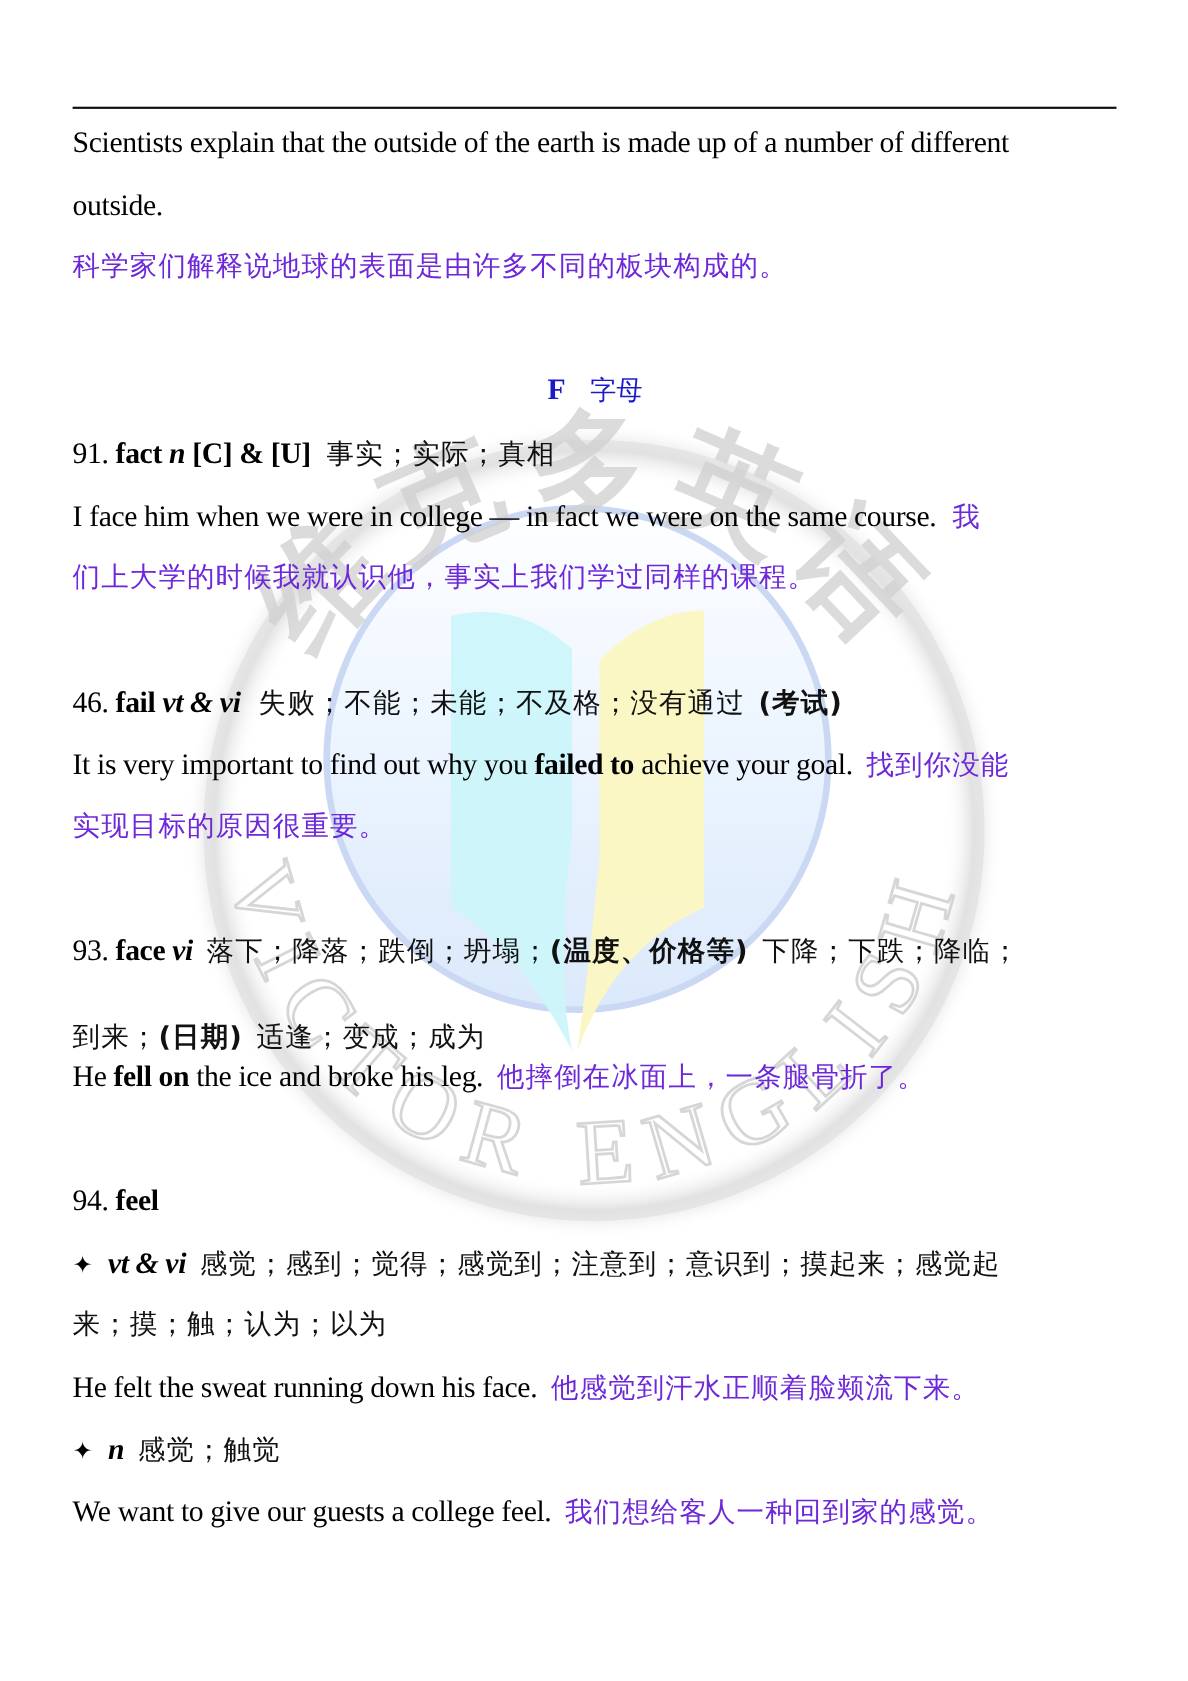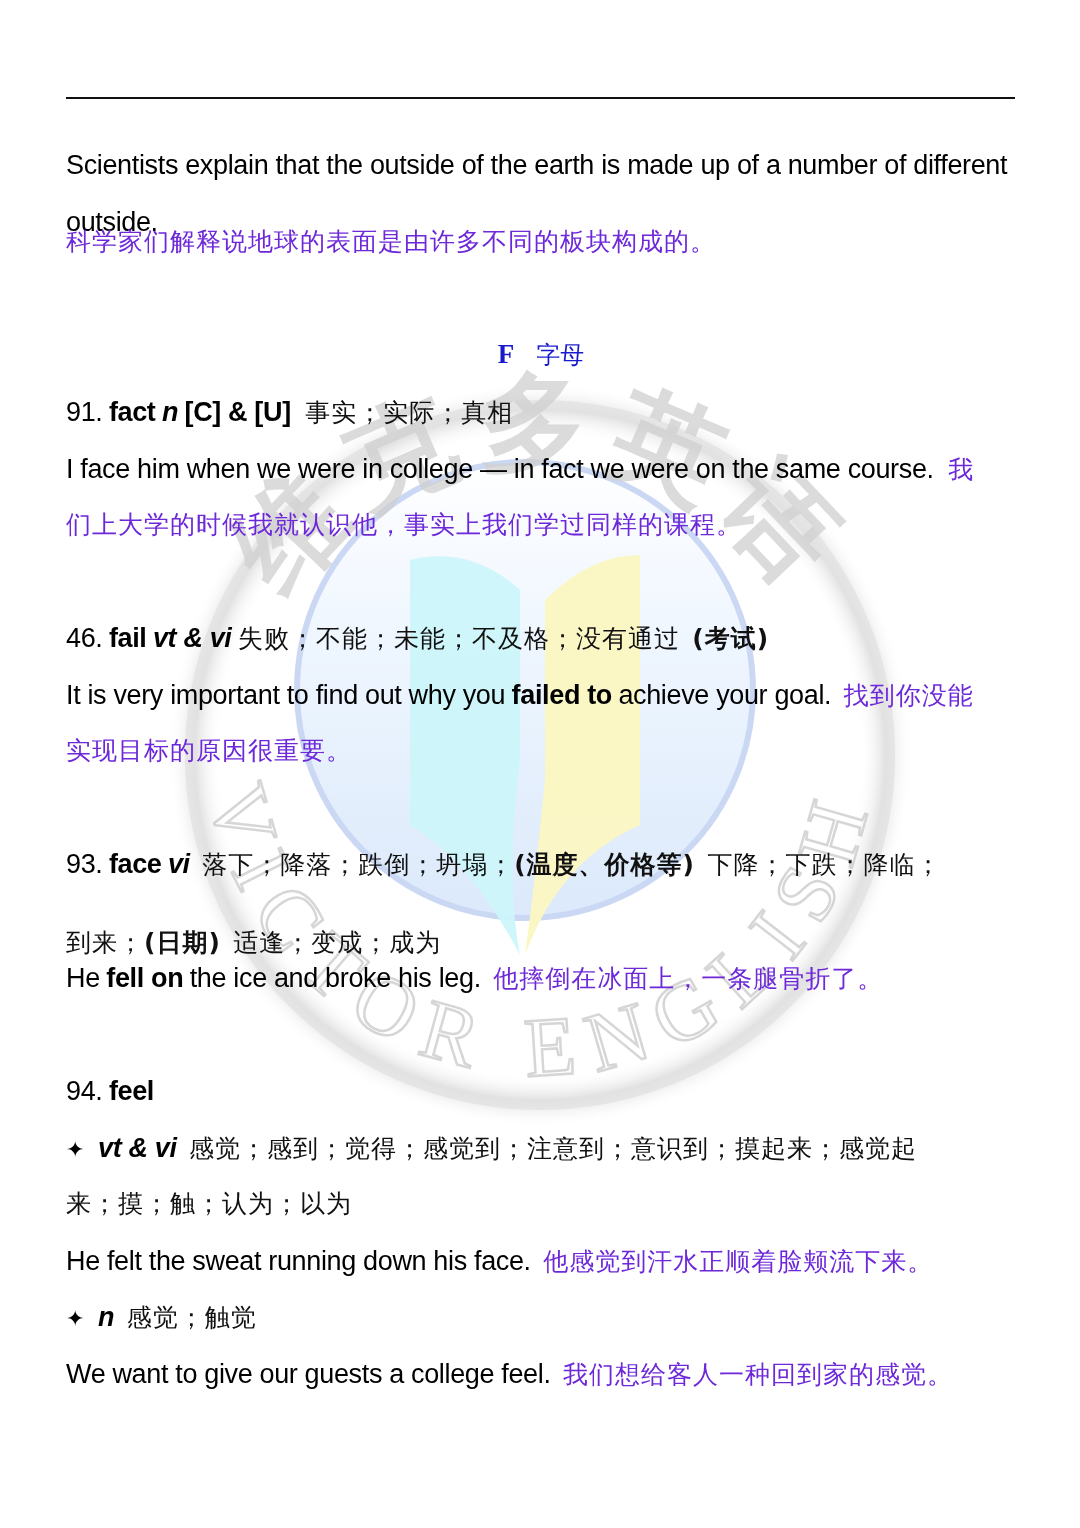--- a/index.html
+++ b/index.html
@@ -14,21 +14,21 @@
     .watermark { position: absolute; left: 0; top: 0; width: 1080px; height: 1528px; pointer-events: none; z-index: 0; }
 
     .content { position: absolute; left: 66px; top: 0; width: 950px; z-index: 1; }
     .header-rule { position: absolute; left: 66px; top: 97px; width: 949px; height: 0; border-top: 2px solid #111; z-index: 1; }
 
     .line {
       position: absolute; left: 0; width: 960px;
       font-size: 27px; line-height: 34px; white-space: nowrap;
       letter-spacing: -0.35px;
     }
-    .en { font-family: Liberation Sans, sans-serif; margin-top: 36px; }
+    .en { font-family: Liberation Serif, serif; }
     .cn { font-family: "DejaVu Sans", "Liberation Sans", sans-serif; color: #6d28d9; font-size: 25px; letter-spacing: 1px; }
     .cn-dark { font-family: "DejaVu Sans", "Liberation Sans", sans-serif; color: #111; font-size: 25px; letter-spacing: 1px; }
     b { font-weight: bold; }
     i.pos { font-style: italic; font-weight: bold; }
     .section-title {
       position: absolute; left: 0; width: 950px; text-align: center;
       color: #1a1acc; font-size: 27px; line-height: 34px;
     }
     .section-title .letter { font-weight: bold; font-family: "Liberation Serif", serif; }
     .section-title .cnt { font-family: "DejaVu Sans", sans-serif; font-size: 24px; margin-left: 22px; }
@@ -94,21 +94,21 @@
     <div class="line" style="top:452px;">
       <span class="en">I face him when we were in college — in fact we were on the same course.</span>
       <span class="cn" style="margin-left:8px;">我</span>
     </div>
     <div class="line cn" style="top:508px;">们上大学的时候我就认识他，事实上我们学过同样的课程。</div>
 
     <div class="line" style="top:621px;">
       <span class="en">46.</span>
       <b class="en">fail</b>
       <i class="pos en">vt &amp; vi</i>
-      <span class="cn-dark" style="margin-left:0;">失败；不能；未能；不及格；没有通过</span>
+      <span class="cn-dark" style="margin-left:10px;">失败；不能；未能；不及格；没有通过</span>
       <b class="cn-dark" style="margin-left:6px;">(考试)</b>
     </div>
     <div class="line" style="top:678px;">
       <span class="en">It is very important to find out why you</span>
       <b class="en">failed to</b>
       <span class="en">achieve your goal.</span>
       <span class="cn" style="margin-left:6px;">找到你没能</span>
     </div>
     <div class="line cn" style="top:734px;">实现目标的原因很重要。</div>
 

